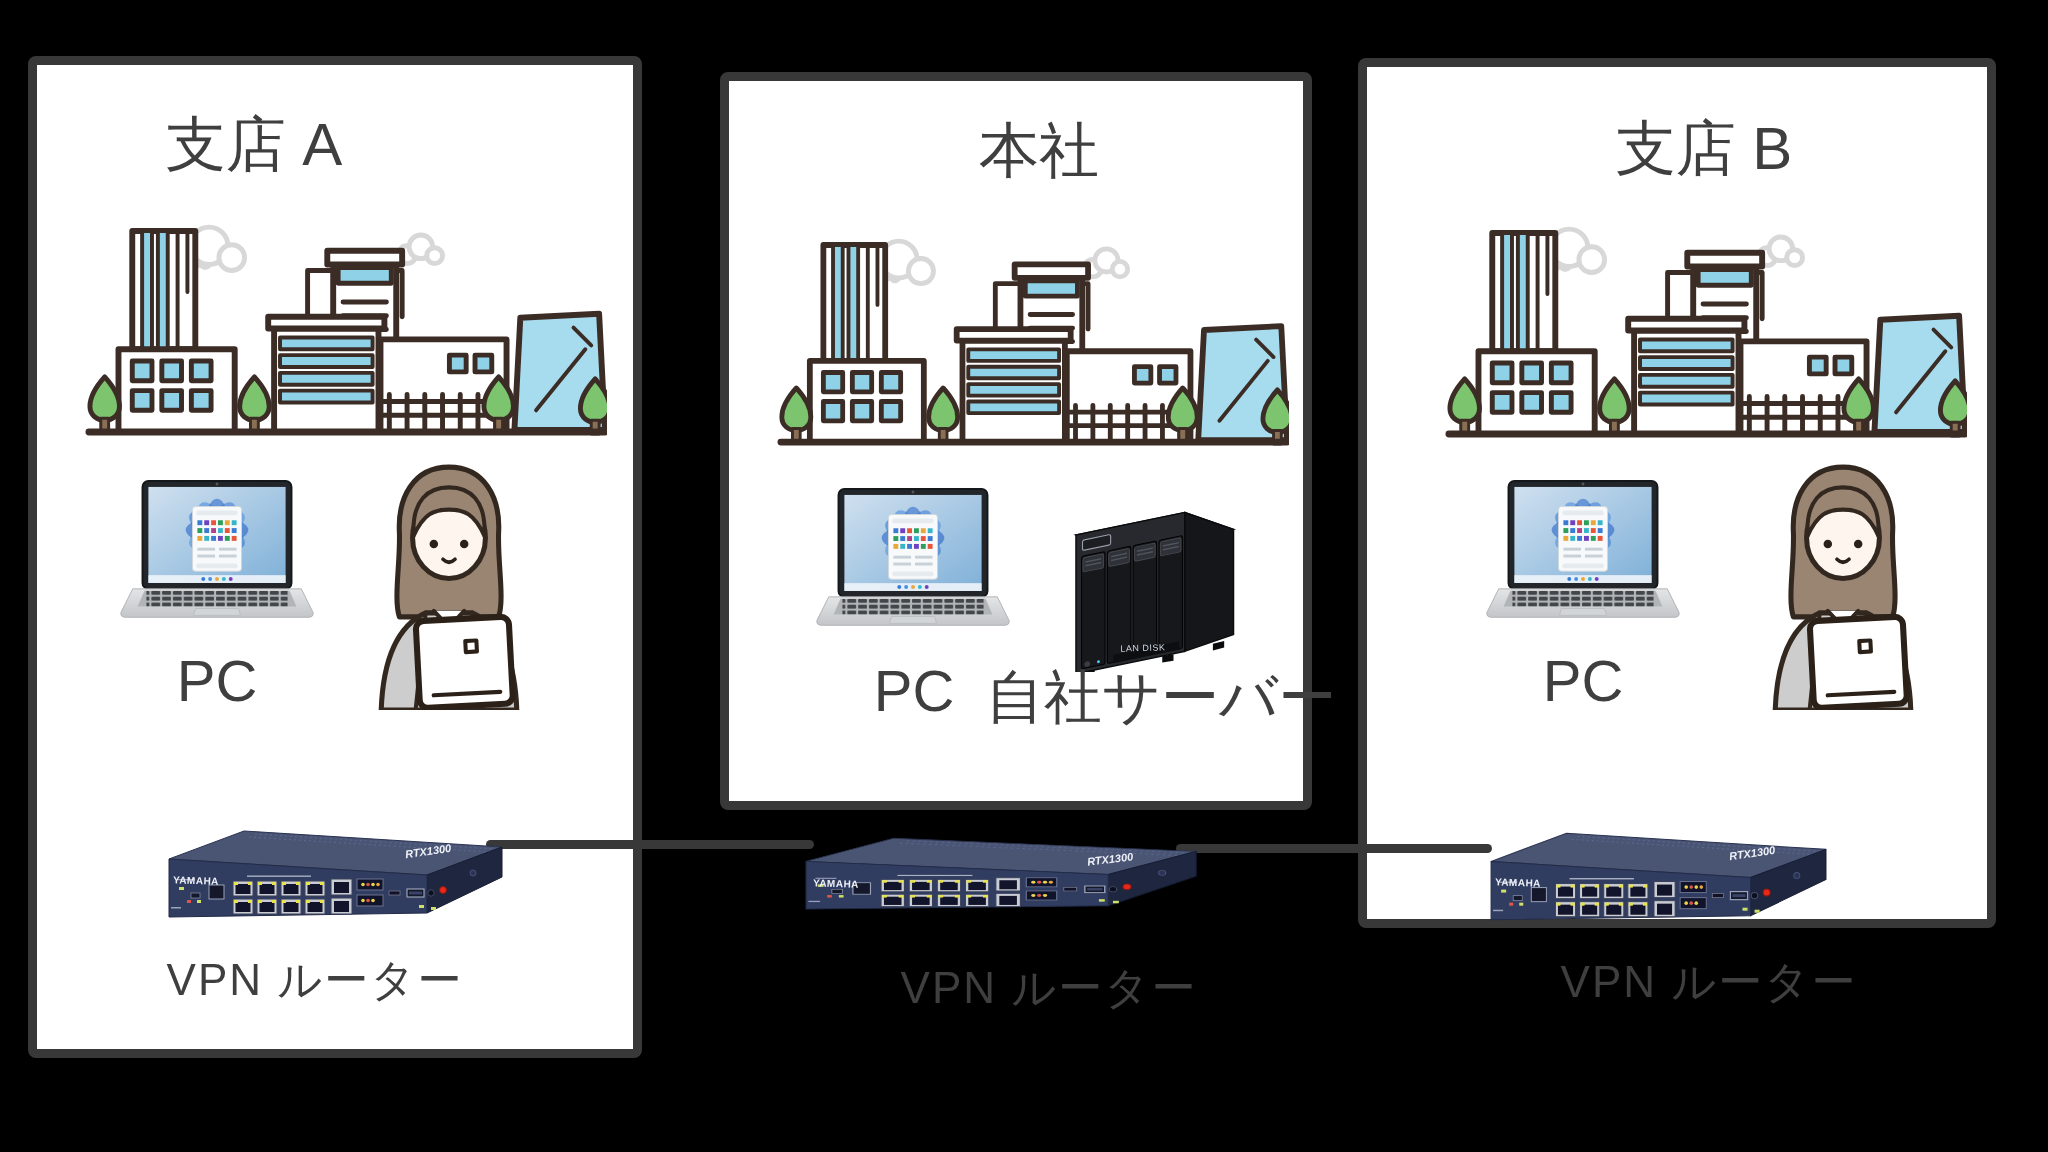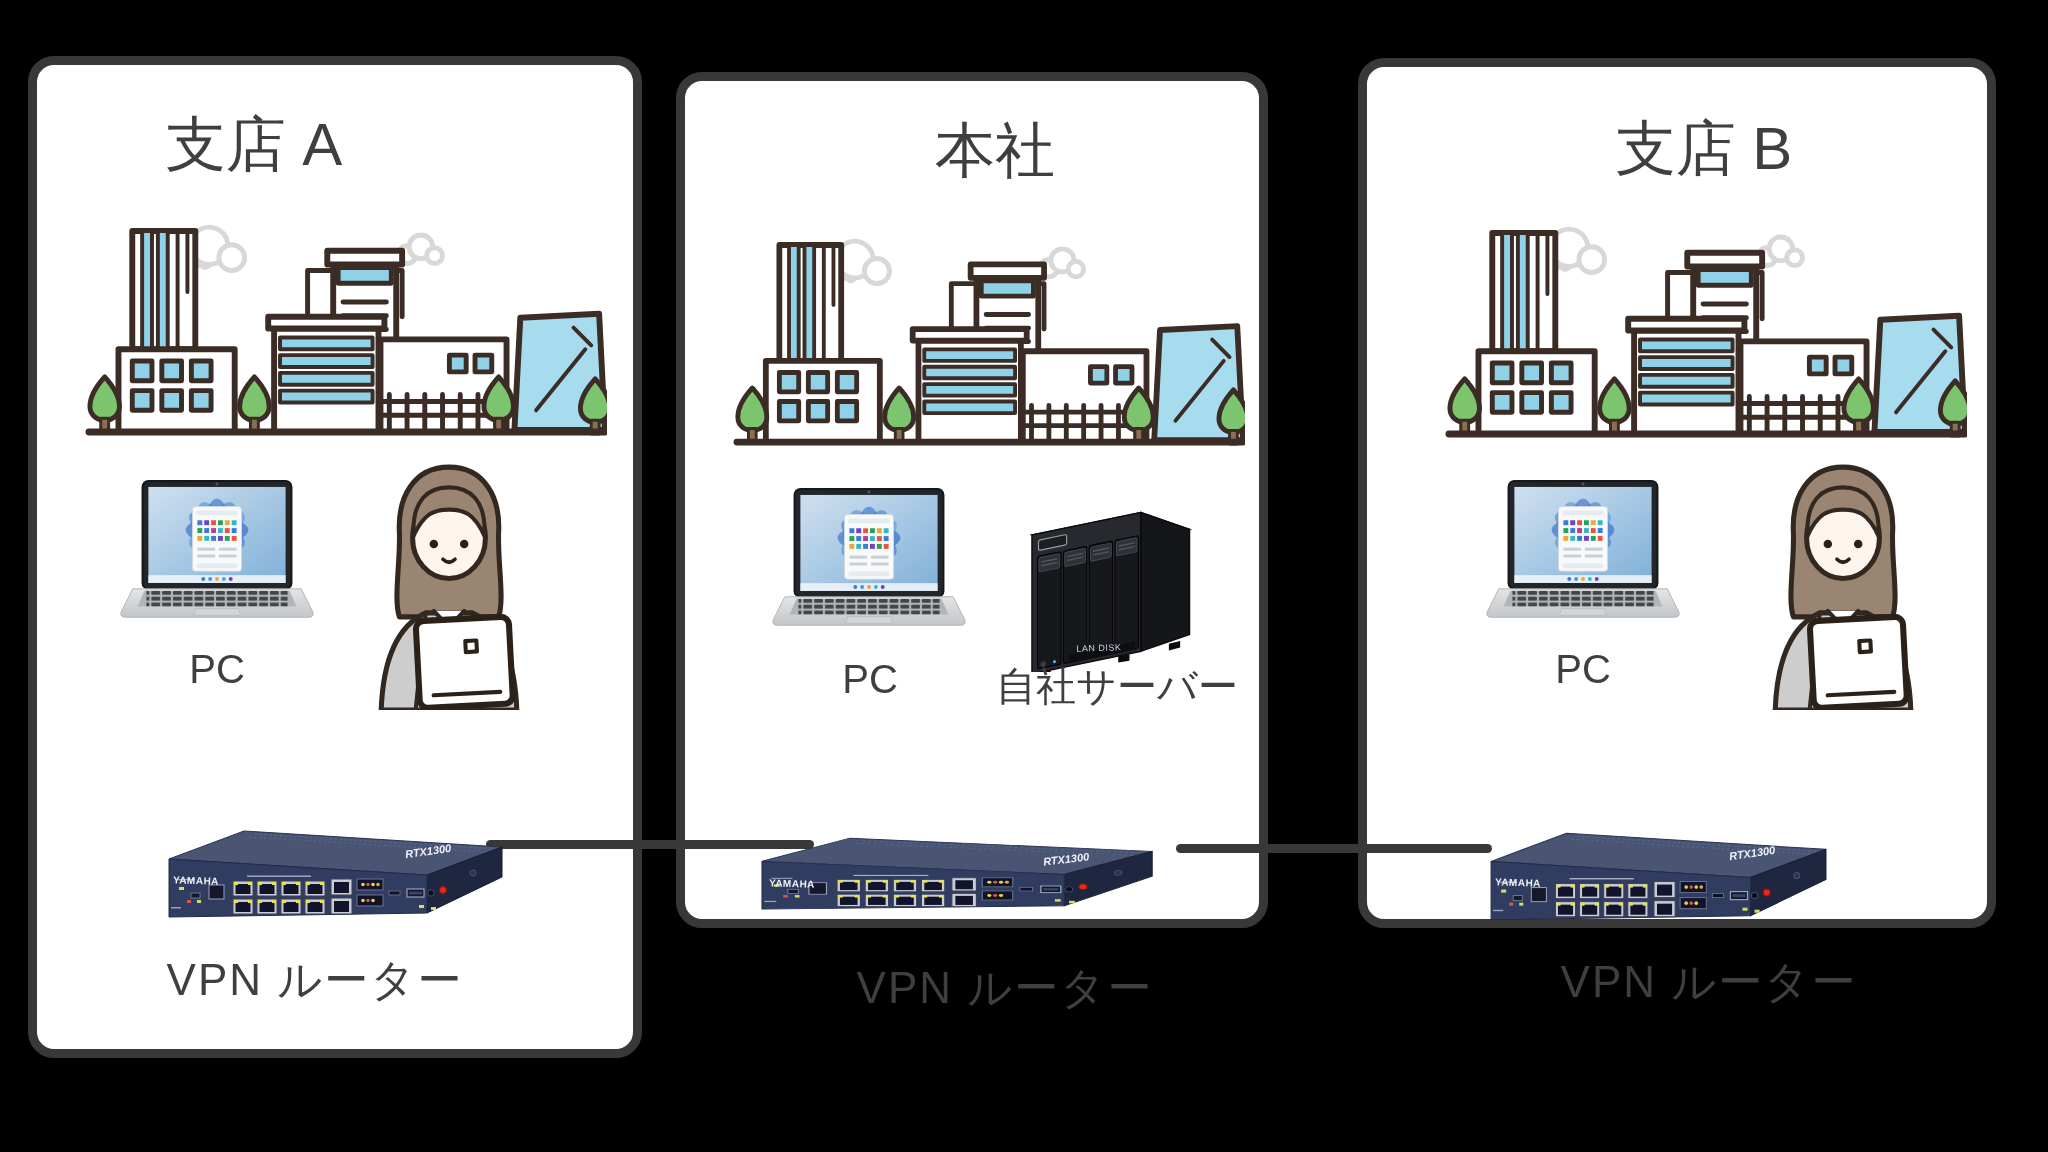--- a/index.html
+++ b/index.html
@@ -1,27 +1,27 @@
 <!DOCTYPE html>
 <html><head>
 <meta charset="utf-8">
 <style>
   html,body{margin:0;padding:0;}
   body{
     width:2048px;height:1152px;background:#000;position:relative;overflow:hidden;
     font-family:"Liberation Sans",sans-serif;
   }
   .panel{
-    position:absolute;background:#fff;border:9px solid #383838;border-radius:26px;
+    position:absolute;background:#fff;border:9px solid #383838;border-radius:8px;
     box-sizing:border-box;
   }
   .abs{position:absolute;}
   .ctr{transform:translateX(-50%);}
   .title{font-size:60px;color:#3f3f3f;white-space:nowrap;font-weight:500;}
-  .devlabel{font-size:40px;color:#3f3f3f;white-space:nowrap;}
+  .devlabel{font-size:58px;color:#3f3f3f;white-space:nowrap;}
   .vpnlabel{font-size:44px;color:#3f3f3f;white-space:nowrap;letter-spacing:2px;}
   .line{position:absolute;height:9px;background:#383838;border-radius:5px;z-index:2;}
   .router-svg{z-index:3;}
   .rlabel{position:absolute;z-index:4;color:#eef1f8;font-weight:bold;white-space:nowrap;}
   .nlabel{position:absolute;z-index:4;white-space:nowrap;}
   svg{display:block;}
 </style>
 </head>
 <body>
 
@@ -317,21 +317,21 @@
       <use href="#person"></use>
     </svg>
   <svg class="abs router-svg" style="left:120px;top:722px" width="350" height="170" viewBox="0 0 350 170">
       <use href="#router"></use>
     </svg>
   <span class="rlabel" style="left:136px;top:810px;font-size:10px;letter-spacing:.5px;transform:rotate(2deg)">YAMAHA</span>
   <span class="rlabel" style="left:368px;top:780px;font-size:11px;font-style:italic;transform:rotate(-8deg)">RTX1300</span>
   <div class="abs ctr vpnlabel" style="left:278px;top:886px">VPN ルーター</div>
 </div>
 
-<div class="panel" style="left:676px;top:72px;width:592px;height:856px">
+<div class="panel" style="left:720px;top:72px;width:592px;height:738px">
   <div class="abs ctr title" style="left:310px;top:30px">本社</div>
   <svg class="abs" style="left:48px;top:154px" width="512" height="218" viewBox="0 0 530 225">
       <use href="#city"></use>
     </svg>
   <svg class="abs" style="left:86px;top:406px" width="196" height="157" viewBox="0 0 200 160">
       <use href="#laptop"></use>
     </svg>
   <div class="abs ctr devlabel" style="left:185px;top:576px">PC</div>
   <svg class="abs" style="left:343px;top:394px" width="188" height="197" viewBox="0 0 200 210">
       <use href="#nas"></use>

